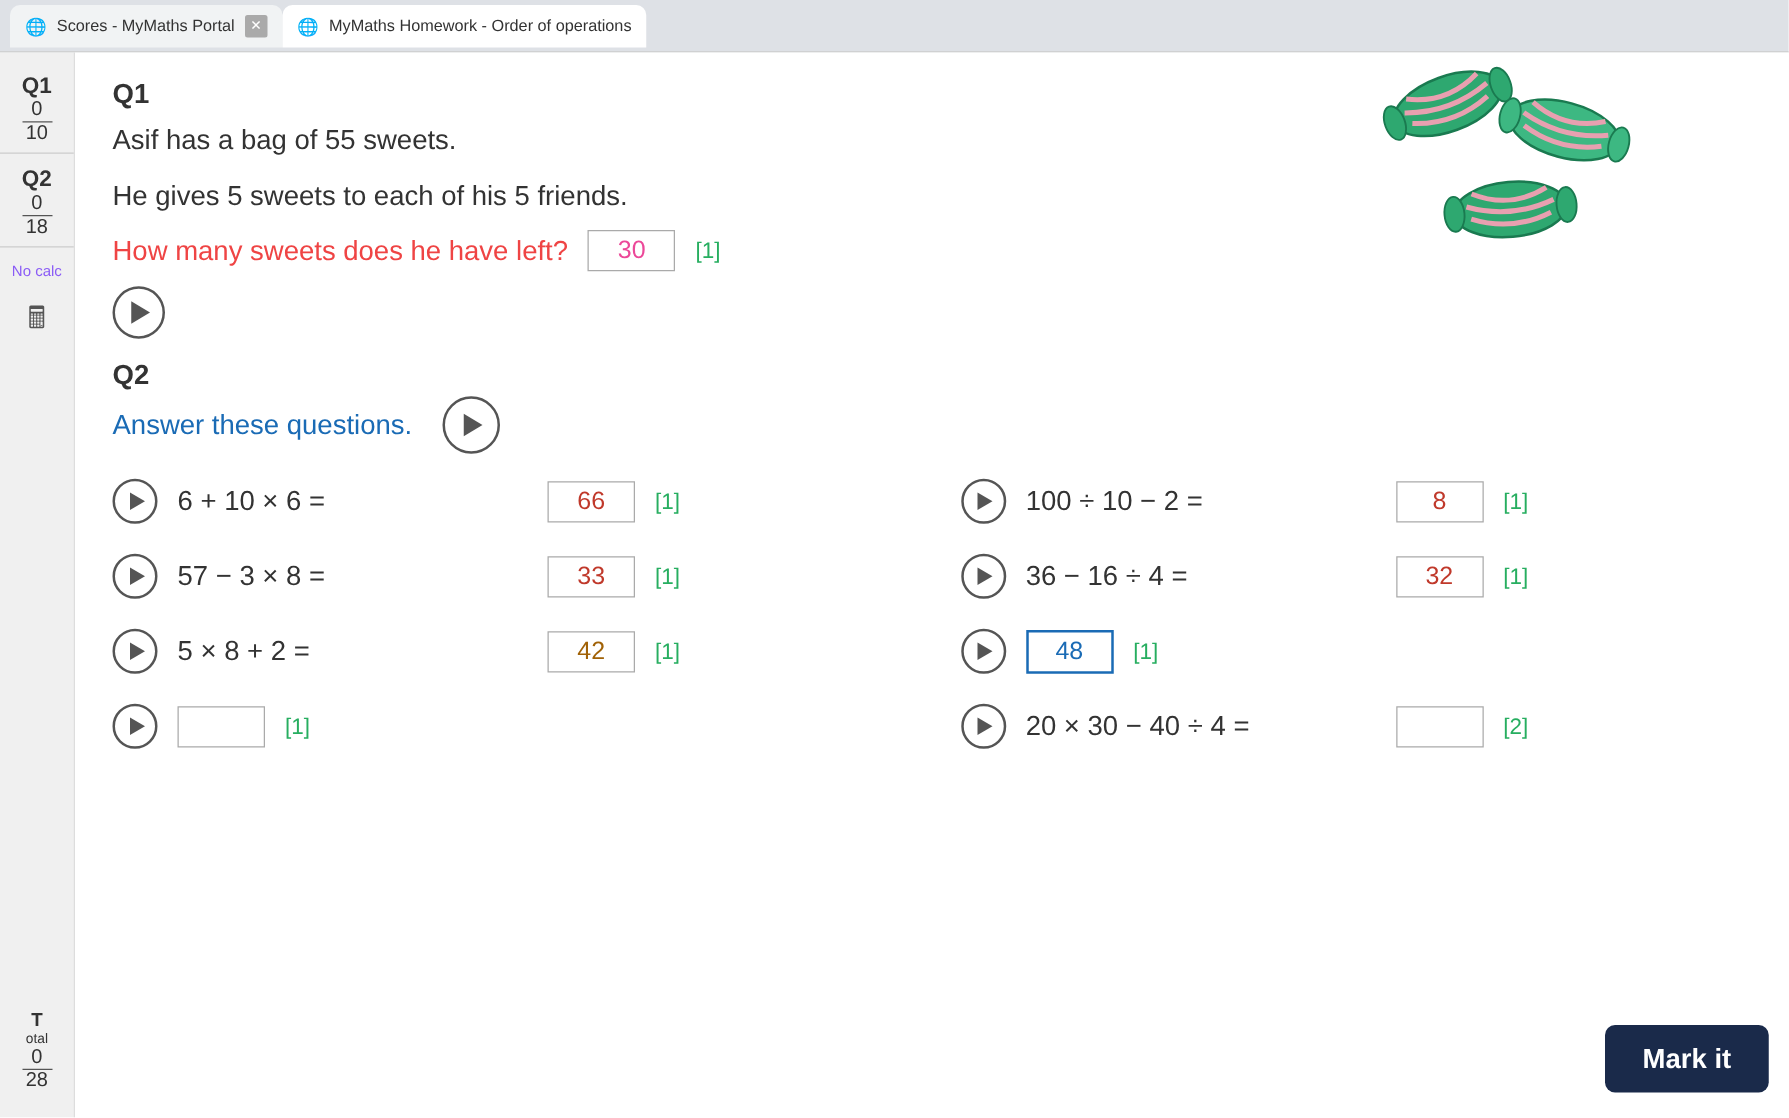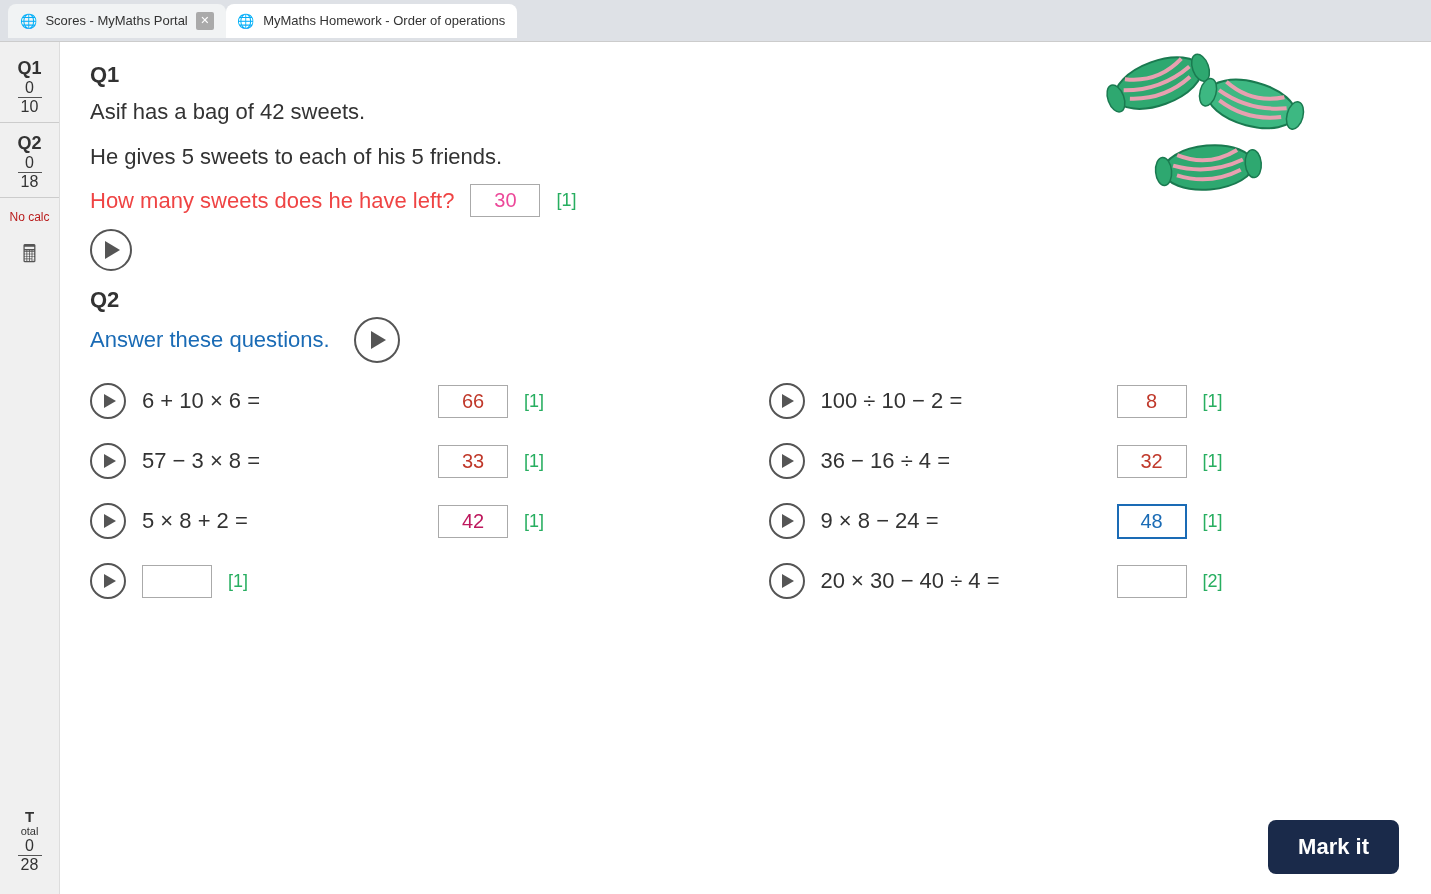--- a/index.html
+++ b/index.html
@@ -63,21 +63,21 @@
       height: 852px;
       background: #f0f0f0;
       border-right: 1px solid #ddd;
       display: flex;
       flex-direction: column;
       align-items: center;
       padding-top: 10px;
     }
     .no-calc {
       font-size: 12px;
-      color: #b91c1c;
+      color: #8b5cf6;
       text-align: center;
       margin-bottom: 8px;
     }
     .calc-icon {
       font-size: 24px;
       color: #555;
       margin-bottom: 16px;
     }
 
     
@@ -199,21 +199,21 @@
     }
     .q2-prompt {
       font-size: 22px;
       color: #1a6bb5;
     }
 
     
     .mark-it-btn {
       position: absolute;
       bottom: 20px;
-      right: 32px;
+      right: 16px;
       background: #1a2a4a;
       color: #fff;
       font-size: 22px;
       font-weight: bold;
       padding: 14px 30px;
       border: none;
       border-radius: 8px;
       cursor: pointer;
     }
 
@@ -282,21 +282,21 @@
     <span class="sidebar-score-bottom">28</span>
   </div>
 </div>
 
 <div class="main-content">
 
   <div style="position:relative;">
     <div style="display:flex; gap:16px; margin-bottom:6px;">
       <span style="font-size:22px; font-weight:bold; color:#333; min-width:32px;">Q1</span>
     </div>
-    <p class="question-text">Asif has a bag of 42 sweets.</p>
+    <p class="question-text">Asif has a bag of 55 sweets.</p>
     <p class="question-text">He gives 5 sweets to each of his 5 friends.</p>
 
     <div class="question-row">
       <span class="question-prompt">How many sweets does he have left?</span>
       <input type="text" class="answer-input" value="30" style="color: #ec4899;">
       <span class="mark-label">[1]</span>
     </div>
 
     <div style="position:absolute; right:60px; top:-10px;">
       <svg width="260" height="180" viewBox="0 0 260 180">
@@ -380,26 +380,25 @@
           <span class="math-expression">36 − 16 ÷ 4 =</span>
           <input type="text" class="answer-input" value="32" style="color: rgb(192, 57, 43);">
           <span class="mark-label">[1]</span>
         </div>
       </div>
 
       <div class="math-row">
         <div class="math-half">
           <div class="play-btn play-btn-small"></div>
           <span class="math-expression">5 × 8 + 2 =</span>
-          <input type="text" class="answer-input" value="42" style="color: #be185d;">
-          <span class="mark-label">[1]</span>
-        </div>
-        <div class="math-half">
-          <div class="play-btn play-btn-small"></div>
-          <span class="math-expression">9 × 8 − 24 =</span>
+          <input type="text" class="answer-input" value="42" style="color: #a16207;">
+          <span class="mark-label">[1]</span>
+        </div>
+        <div class="math-half">
+          <div class="play-btn play-btn-small"></div>
           <input type="text" class="answer-input active" value="48" style="color: rgb(26, 107, 181); border: 2px solid rgb(26, 107, 181);">
           <span class="mark-label">[1]</span>
         </div>
       </div>
 
       <div class="math-row">
         <div class="math-half">
           <div class="play-btn play-btn-small"></div>
           <input type="text" class="answer-input empty" value="" style="">
           <span class="mark-label">[1]</span>

